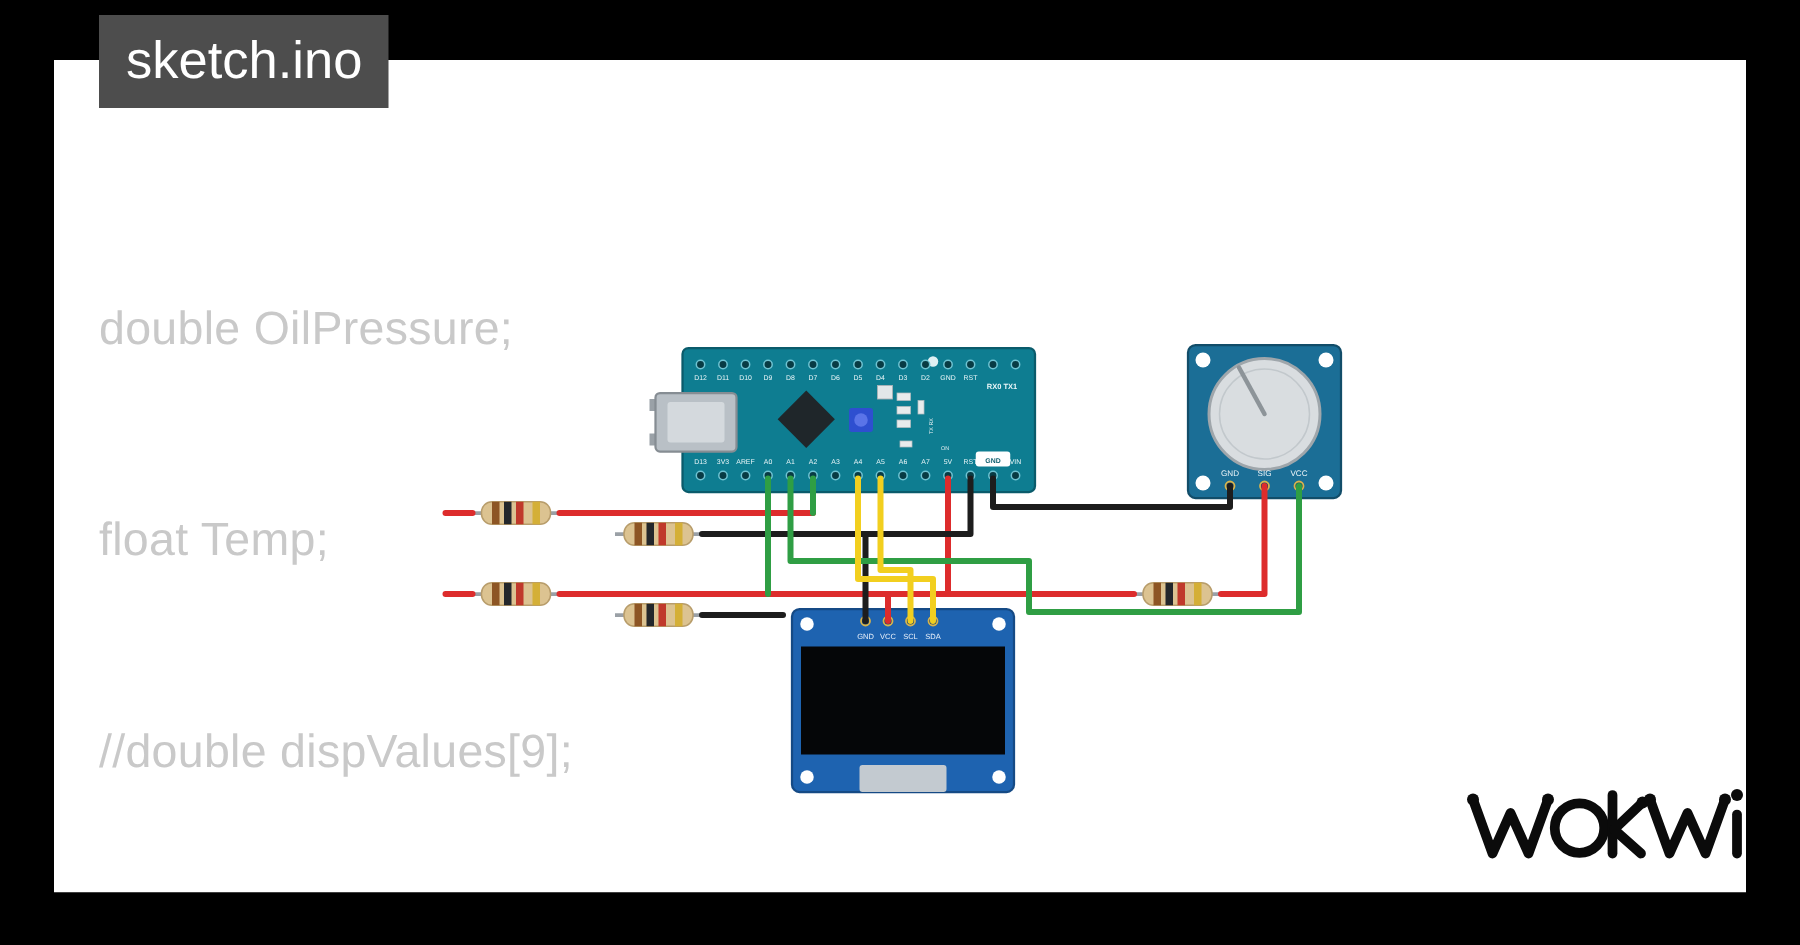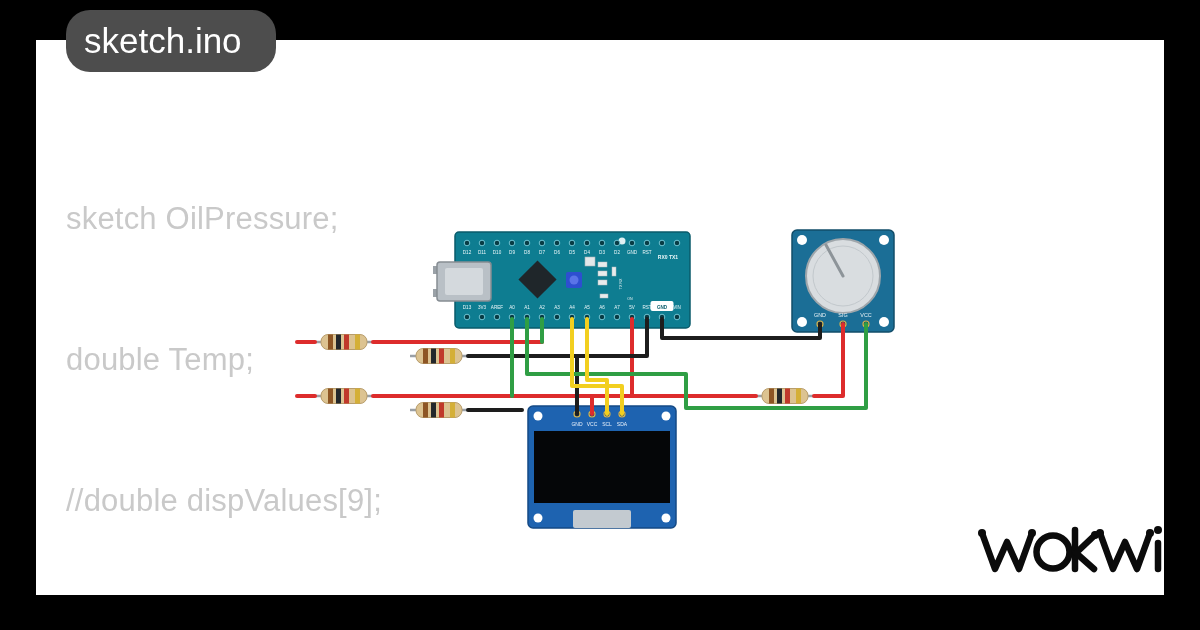--- a/index.html
+++ b/index.html
@@ -11,23 +11,23 @@
   .code  { position:absolute; left:66px; top:101px; z-index:2; font-size:31px;
            line-height:47px; color:#c9c9c9; white-space:pre; letter-spacing:0.2px; }
   .code .code-line { height:47px; }
   .circuit { position:absolute; left:0; top:0; z-index:3; }
   .logo { position:absolute; left:960px; top:512px; z-index:3; }
   .frame { position:absolute; background:#000; z-index:4; }
   .frame-top    { left:0; top:0; width:1200px; height:40px; }
   .frame-bottom { left:0; top:595px; width:1200px; height:35px; }
   .frame-left   { left:0; top:0; width:36px; height:630px; }
   .frame-right  { left:1164px; top:0; width:36px; height:630px; }
-  .tab { position:absolute; left:66px; top:10px; width:210px; height:62px;
+  .tab { position:absolute; left:66px; top:10px; width:193px; height:62px;
          background:#4d4d4d; z-index:5; display:flex; align-items:center;
-         padding-left:18px; font-size:35px; color:#ffffff;border-radius:24px; }
+         padding-left:18px; font-size:35px; color:#ffffff; }
   text { font-family:"Liberation Sans",sans-serif; }
   .pinlbl { font-size:4.6px; fill:#eaf6f8; text-anchor:middle; }
   .pinlbl-dark { font-size:4.6px; fill:#0c5e6e; text-anchor:middle; font-weight:bold; }
   .potlbl { font-size:5.4px; fill:#eaf3f7; text-anchor:middle; }
   .oledlbl { font-size:5px; fill:#e8f0fa; text-anchor:middle; }
   .seriallbl { font-size:5px; fill:#eaf6f8; text-anchor:middle; font-weight:bold; }
   .smdlbl { font-size:3.6px; fill:#e8f0f2; text-anchor:middle; }
   .pad { fill:#083b44; stroke:#6fc3d2; stroke-width:1; }
   .goldpad { fill:#123f6e; stroke:#d9b44a; stroke-width:1.2; }
   .hole { fill:#ffffff; }
@@ -38,22 +38,22 @@
   .rbody { fill:#dcc391; stroke:#b89d6b; stroke-width:1; }
 </style>
 </head>
 <body>
 
 <div class="stage">
 
   <div class="panel"></div>
 
   <div class="code">
-    <div class="code-line">sketch OilPressure;</div>
-    <div class="code-line">double Temp;</div>
+    <div class="code-line">double OilPressure;</div>
+    <div class="code-line">float Temp;</div>
     <div class="code-line">//double dispValues[9];</div>
     <div class="code-line">#include &lt;max6675.h&gt;</div>
     
     
     
     
     
     
     
   </div>

